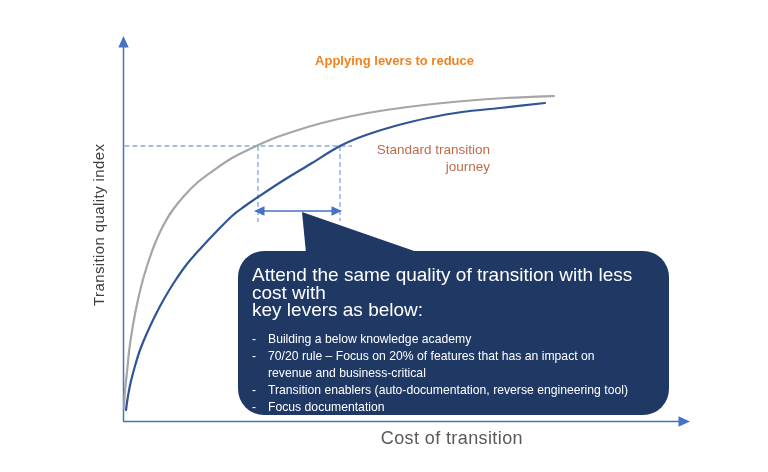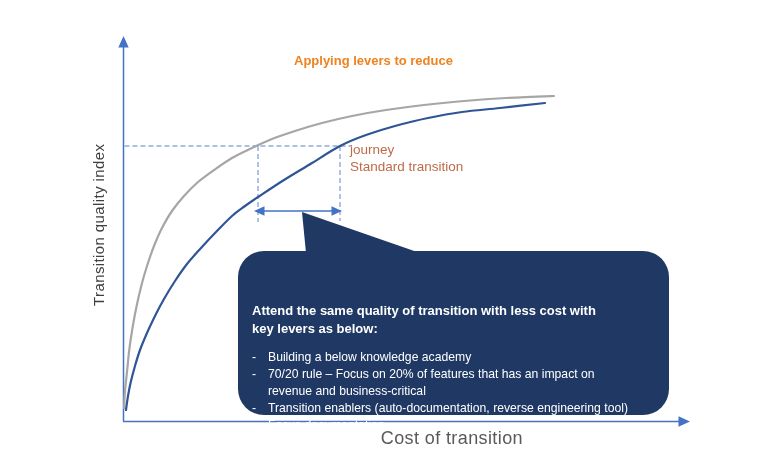--- a/index.html
+++ b/index.html
@@ -11,36 +11,36 @@
   .axis-label-y{
     position:absolute;left:90px;top:130px;height:190px;
     writing-mode:vertical-rl;transform:rotate(180deg);
     font-size:15px;letter-spacing:.4px;color:#404040;white-space:nowrap;
     display:flex;align-items:center;justify-content:center;
   }
   .axis-label-x{
     position:absolute;left:323px;top:428px;width:200px;text-align:right;
     font-size:18px;letter-spacing:.4px;color:#595959;
   }
-  .curve-label{position:absolute;text-align:left;}
+  .curve-label{position:absolute;text-align:right;}
   .curve-label span{display:block;}
   .label-levers{
     left:294px;top:53px;width:180px;
     color:#EE8320;font-weight:bold;font-size:13px;line-height:16px;
   }
   .label-standard{
     left:350px;top:141px;width:140px;
     color:#BE6A48;font-size:13.5px;line-height:17px;
   }
   .callout{
     position:absolute;left:238px;top:251px;width:431px;height:164px;
     background:#1F3864;border-radius:26px;box-sizing:border-box;
     padding:15px 16px 8px 14px;color:#fff;
   }
-  .callout-heading{font-weight:bold;font-size:13px;line-height:17.5px;margin-top:36px;}
+  .callout-heading{font-weight:normal;font-size:19px;line-height:17.5px;}
   .callout-heading span{display:block;}
   .callout ul{list-style:none;margin:12px 0 0 0;padding:0;font-size:12.2px;line-height:17px;}
   .callout li{display:flex;}
   .callout .dash{width:16px;flex:0 0 16px;}
   .callout .btxt{flex:1;padding-right:22px;}
 </style>
 </head>
 <body>
 
 <div class="slide">
@@ -67,22 +67,22 @@
   </svg>
 
   <div class="axis-label-y">Transition quality index</div>
   <div class="axis-label-x">Cost of transition</div>
 
   <div class="curve-label label-levers">
     <span>Applying levers to reduce</span>
   </div>
 
   <div class="curve-label label-standard">
+    <span>Standard transition</span>
     <span>journey</span>
-    <span>Standard transition</span>
   </div>
 
   <div class="callout">
     <div class="callout-heading">
       <span>Attend the same quality of transition with less cost with</span>
       <span>key levers as below:</span>
     </div>
     <ul>
       <li>
         <span class="dash">-</span>

